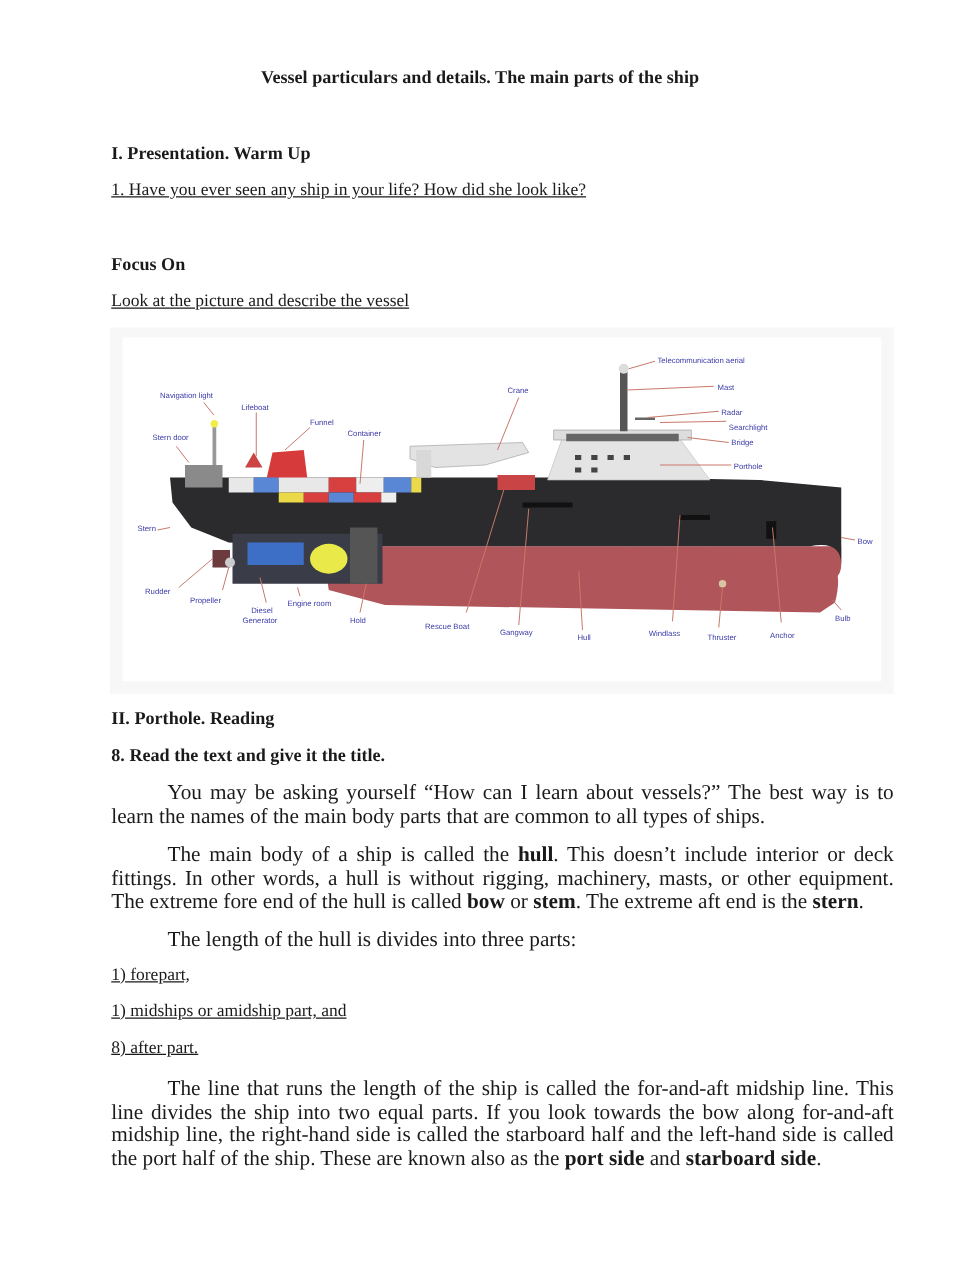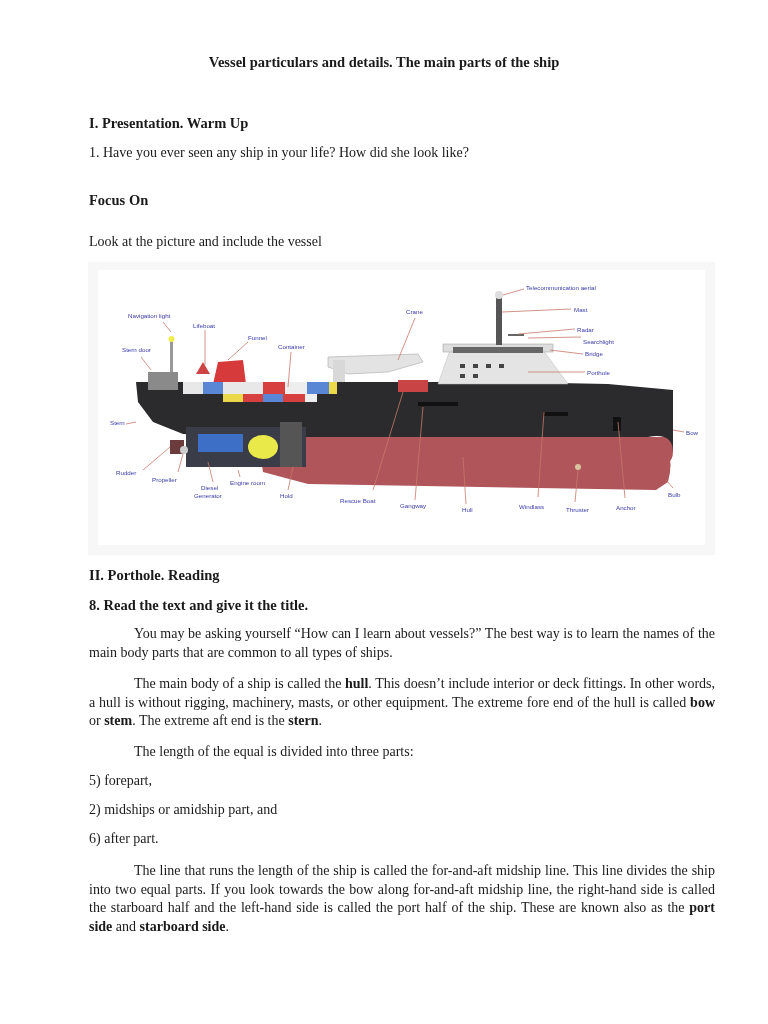--- a/index.html
+++ b/index.html
@@ -7,23 +7,23 @@
     width: 768px; height: 1024px; position: relative; overflow: hidden;
     font-family: "Liberation Serif", "DejaVu Serif", serif;
     color: #1a1a1a;
   }
   .abs { position: absolute; text-align: right; }
   .title {
     top: 54px; left: 0; width: 768px; text-align: center;
     font-weight: bold; font-size: 14.5px;
   }
   .h { font-weight: bold; font-size: 14.5px; left: 89px; }
-  .p { font-size: 14px; left: 89px; }
+  .p { font-size: 14px; left: 89px; text-decoration: underline; }
   .para {
-    left: 89px; width: 626px; font-size: 14px; line-height: 18.7px;
+    left: 89px; width: 626px; font-size: 17px; line-height: 18.7px;
     text-align: justify; text-indent: 45px;
   }
   .para b { font-weight: bold; }
   .figure {
     left: 88px; top: 262px; width: 627px; height: 293px;
     background: #f7f7f8;
   }
   .figure svg { position: absolute; left: 0; top: 0; }
   .lbl {
     font-family: "Liberation Sans", "DejaVu Sans", sans-serif;
@@ -32,22 +32,22 @@
   .lead { stroke: #c8786a; stroke-width: 0.8; fill: none; }
 </style>
 </head>
 <body>
 
 <div class="abs title">Vessel particulars and details. The main parts of the ship</div>
 
 <div class="abs h" style="top:115px">I. Presentation. Warm Up</div>
 <div class="abs p" style="top:145px">1. Have you ever seen any ship in your life? How did she look like?</div>
 
-<div class="abs h" style="top:192px">Focus On</div>
-<div class="abs p" style="top:234px">Look at the picture and include the vessel</div>
+<div class="abs h" style="top:204px">Focus On</div>
+<div class="abs p" style="top:234px">Look at the picture and describe the vessel</div>
 
 <div class="abs figure">
   <svg width="627" height="293" viewBox="0 0 627 293">
     <rect x="10" y="8" width="607" height="275" fill="#ffffff"></rect>
 
     <path d="M150 185 L175 200 L560 205 Q585 206 585 190 L585 175 L150 175 Z" fill="#b0555a"></path>
 
     <path d="M48 120 L420 120 L520 122 L585 128 L585 190 Q585 170 560 175 L150 175 L95 172 L65 160 L50 140 Z" fill="#2b2b2d"></path>
     <path d="M170 178 L560 180 Q590 182 580 220 L568 228 L220 222 L175 210 Z" fill="#b0555a"></path>
 
@@ -161,19 +161,19 @@
   </svg>
 </div>
 
 <div class="abs h" style="top:567px">II. Porthole. Reading</div>
 <div class="abs h" style="top:597px">8. Read the text and give it the title.</div>
 
 <div class="abs para" style="top:625px">You may be asking yourself “How can I learn about vessels?” The best way is to learn the names of the main body parts that are common to all types of ships.</div>
 
 <div class="abs para" style="top:675px"><span>The main body of a ship is called the </span><b>hull</b><span>. This doesn’t include interior or deck fittings. In other words, a hull is without rigging, machinery, masts, or other equipment. The extreme fore end of the hull is called </span><b>bow</b><span> or </span><b>stem</b><span>. The extreme aft end is the </span><b>stern</b><span>.</span></div>
 
-<div class="abs para" style="top:743px">The length of the equal is divided into three parts:</div>
+<div class="abs para" style="top:743px">The length of the hull is divides into three parts:</div>
 
-<div class="abs p" style="top:773px">5) forepart,</div>
-<div class="abs p" style="top:802px">2) midships or amidship part, and</div>
-<div class="abs p" style="top:831px">6) after part.</div>
+<div class="abs p" style="top:773px">1) forepart,</div>
+<div class="abs p" style="top:802px">1) midships or amidship part, and</div>
+<div class="abs p" style="top:831px">8) after part.</div>
 
 <div class="abs para" style="top:862px"><span>The line that runs the length of the ship is called the for-and-aft midship line. This line divides the ship into two equal parts. If you look towards the bow along for-and-aft midship line, the right-hand side is called the starboard half and the left-hand side is called the port half of the ship. These are known also as the </span><b>port side</b><span> and </span><b>starboard side</b><span>.</span></div>
 
 </body></html>

